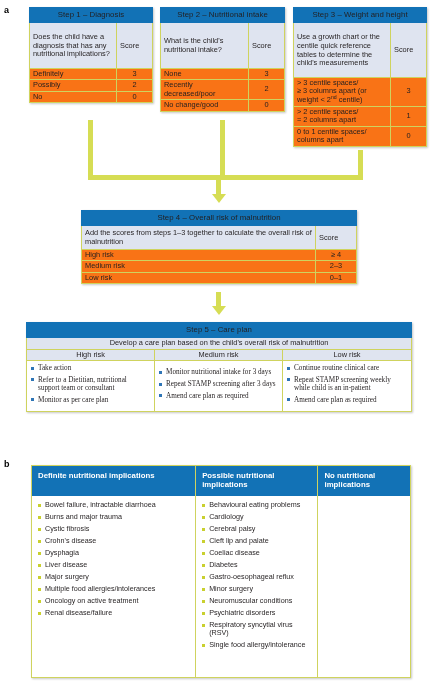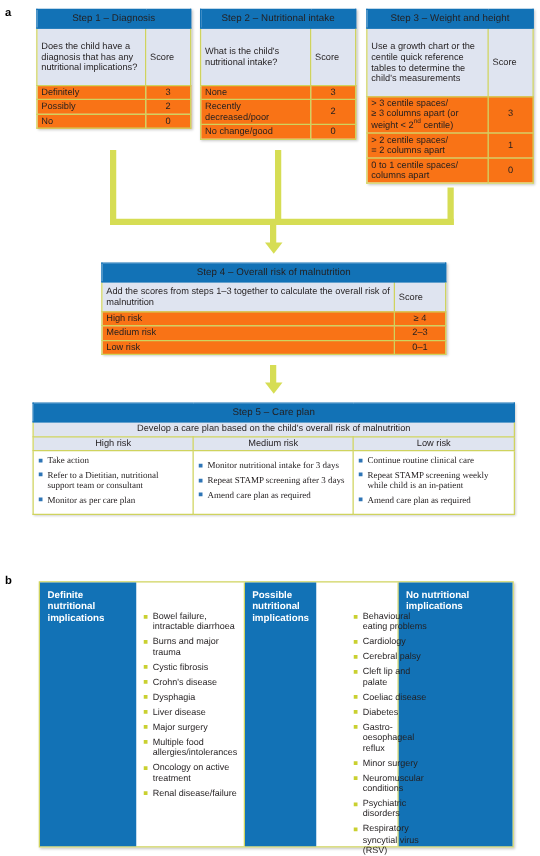--- a/index.html
+++ b/index.html
@@ -131,39 +131,38 @@
     position: absolute;
     box-shadow: 1px 1px 2px rgba(0,0,0,0.22);
     border: 0.6px solid #cfd35e;
     background: #fff;
     display: flex;
     box-sizing: border-box;
   }
   .b-col {
     box-sizing: border-box;
     display: flex;
-    flex-direction: row;
+    flex-direction: column;
   }
   .b-col + .b-col {
     border-left: 1.2px solid #cfd35e;
   }
   .b-head {
     background: #1272b6;
     color: #ffffff;
     font-weight: bold;
     font-size: 7.8px;
     line-height: 9.4px;
     padding: 5px 6px 6px 6px;
     min-height: 30px;
     box-sizing: border-box;
   }
   .b-body {
     padding: 5px 5px 5px 6px;
     flex: 1;
-    margin-top: 18px;
   }
   ul.glist {
     list-style: none;
     margin: 0;
     padding: 0;
   }
   ul.glist li {
     position: relative;
     padding-left: 7px;
     margin-bottom: 3.6px;
@@ -367,21 +366,21 @@
         <li>Dysphagia</li>
         <li>Liver disease</li>
         <li>Major surgery</li>
         <li>Multiple food allergies/intolerances</li>
         <li>Oncology on active treatment</li>
         <li>Renal disease/failure</li>
       </ul>
     </div>
   </div>
 
-  <div class="b-col" style="width:123px;gap:24px;">
+  <div class="b-col" style="width:123px;">
     <div class="b-head">Possible nutritional implications</div>
     <div class="b-body">
       <ul class="glist">
         <li>Behavioural eating problems</li>
         <li>Cardiology</li>
         <li>Cerebral palsy</li>
         <li>Cleft lip and palate</li>
         <li>Coeliac disease</li>
         <li>Diabetes</li>
         <li>Gastro-oesophageal reflux</li>

